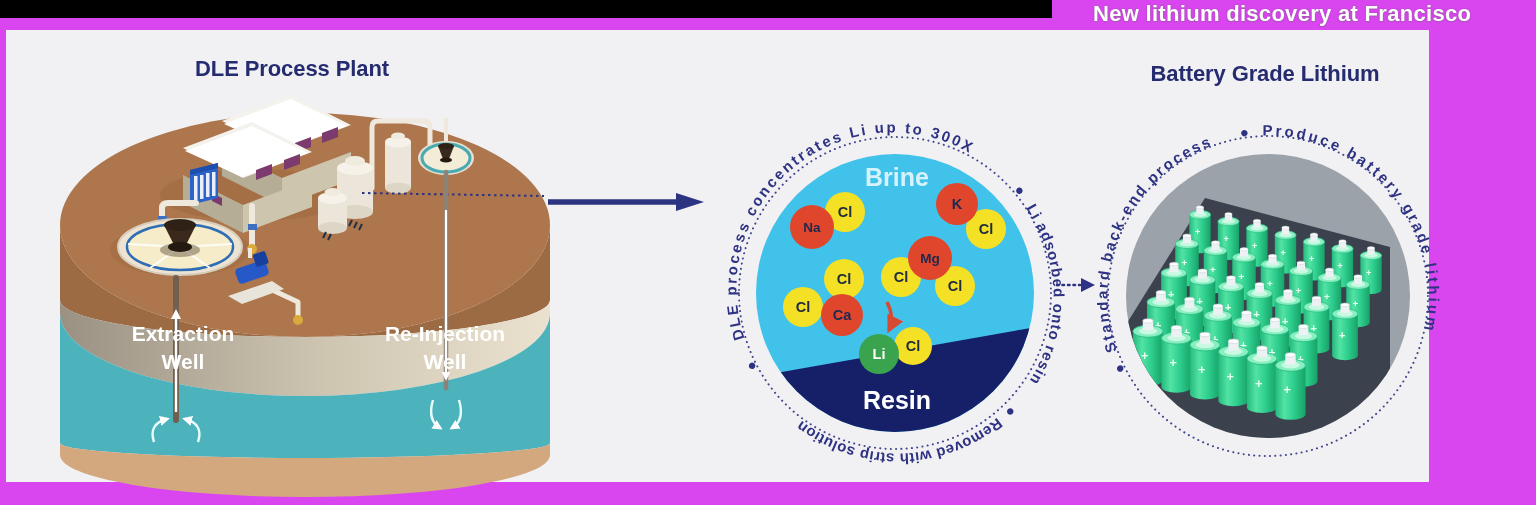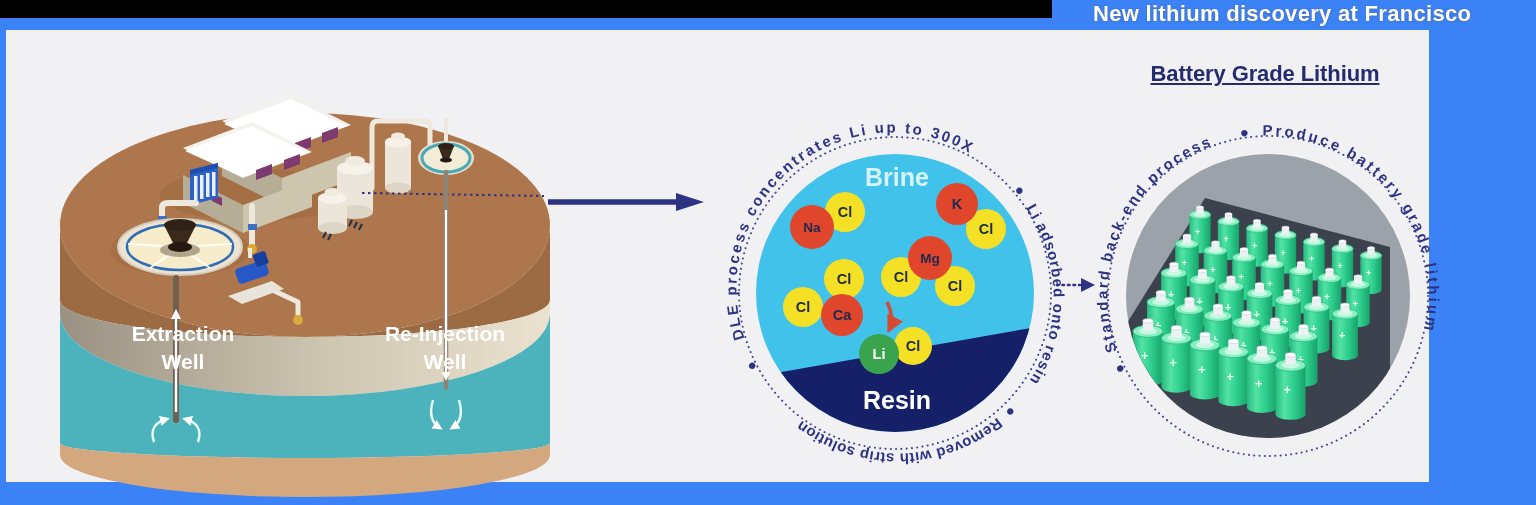--- a/index.html
+++ b/index.html
@@ -1,43 +1,44 @@
 <!DOCTYPE html>
 <html><head>
 <meta charset="utf-8">
 <style>
   html,body{margin:0;padding:0;background:#ffffff;}
-  #stage{position:relative;width:1536px;height:505px;overflow:hidden;background:#3b82f6;
+  #stage{position:relative;width:1536px;height:505px;overflow:hidden;background:#d946ef;
          font-family:"Liberation Sans",sans-serif;}
   #canvas-bg{position:absolute;left:6px;top:30px;width:1423px;height:452px;background:#f1f1f3;}
   #top-black-bar{position:absolute;left:0;top:0;width:1052px;height:18px;background:#000000;}
   #ghost-title{position:absolute;left:1093px;top:1px;font-size:22px;font-weight:bold;color:#ffffff;
                letter-spacing:.3px;white-space:nowrap;
                text-shadow:0 0 2px rgba(90,90,90,.55),0 1px 1px rgba(120,120,120,.35);}
   .sec-heading{position:absolute;width:420px;text-align:center;font-size:22px;font-weight:bold;
                color:#252b6f;letter-spacing:-.1px;}
   #plant-heading{left:82px;top:56px;}
   #brine-heading{left:687px;top:61px;}
-  #battery-heading{left:1055px;top:61px;text-decoration:underline;}
+  #battery-heading{left:1055px;top:61px;}
   svg{position:absolute;overflow:visible;}
   svg text{font-family:"Liberation Sans",sans-serif;}
   .well-label{font-size:21px;font-weight:600;fill:#ffffff;}
   .zone-label{font-size:25px;font-weight:600;}
   .arc-text{font-size:15px;font-weight:600;fill:#2e3282;}
   .ion-label{font-weight:bold;text-anchor:middle;}
 </style>
 </head>
 <body>
 
 <div id="stage">
 
   <div id="canvas-bg"></div>
   <div id="top-black-bar"></div>
   <div id="ghost-title">New lithium discovery at Francisco</div>
 
+  <div class="sec-heading" id="plant-heading">DLE Process Plant</div>
   <div class="sec-heading" id="battery-heading">Battery Grade Lithium</div>
 
   <svg id="plant-svg" style="left:60px;top:100px;" width="520" height="412" viewBox="60 100 520 412">
     <defs>
       <linearGradient id="gRock" x1="0" y1="0" x2="1" y2="0">
         <stop offset="0" stop-color="#9a9183"></stop>
           <stop offset="0.55" stop-color="#cfc6b2"></stop>
           <stop offset="1" stop-color="#eae2cf"></stop>
       </linearGradient>
       <marker id="mWhite" viewBox="0 0 10 10" refX="7" refY="5" markerWidth="4.2" markerHeight="4.2" orient="auto">

